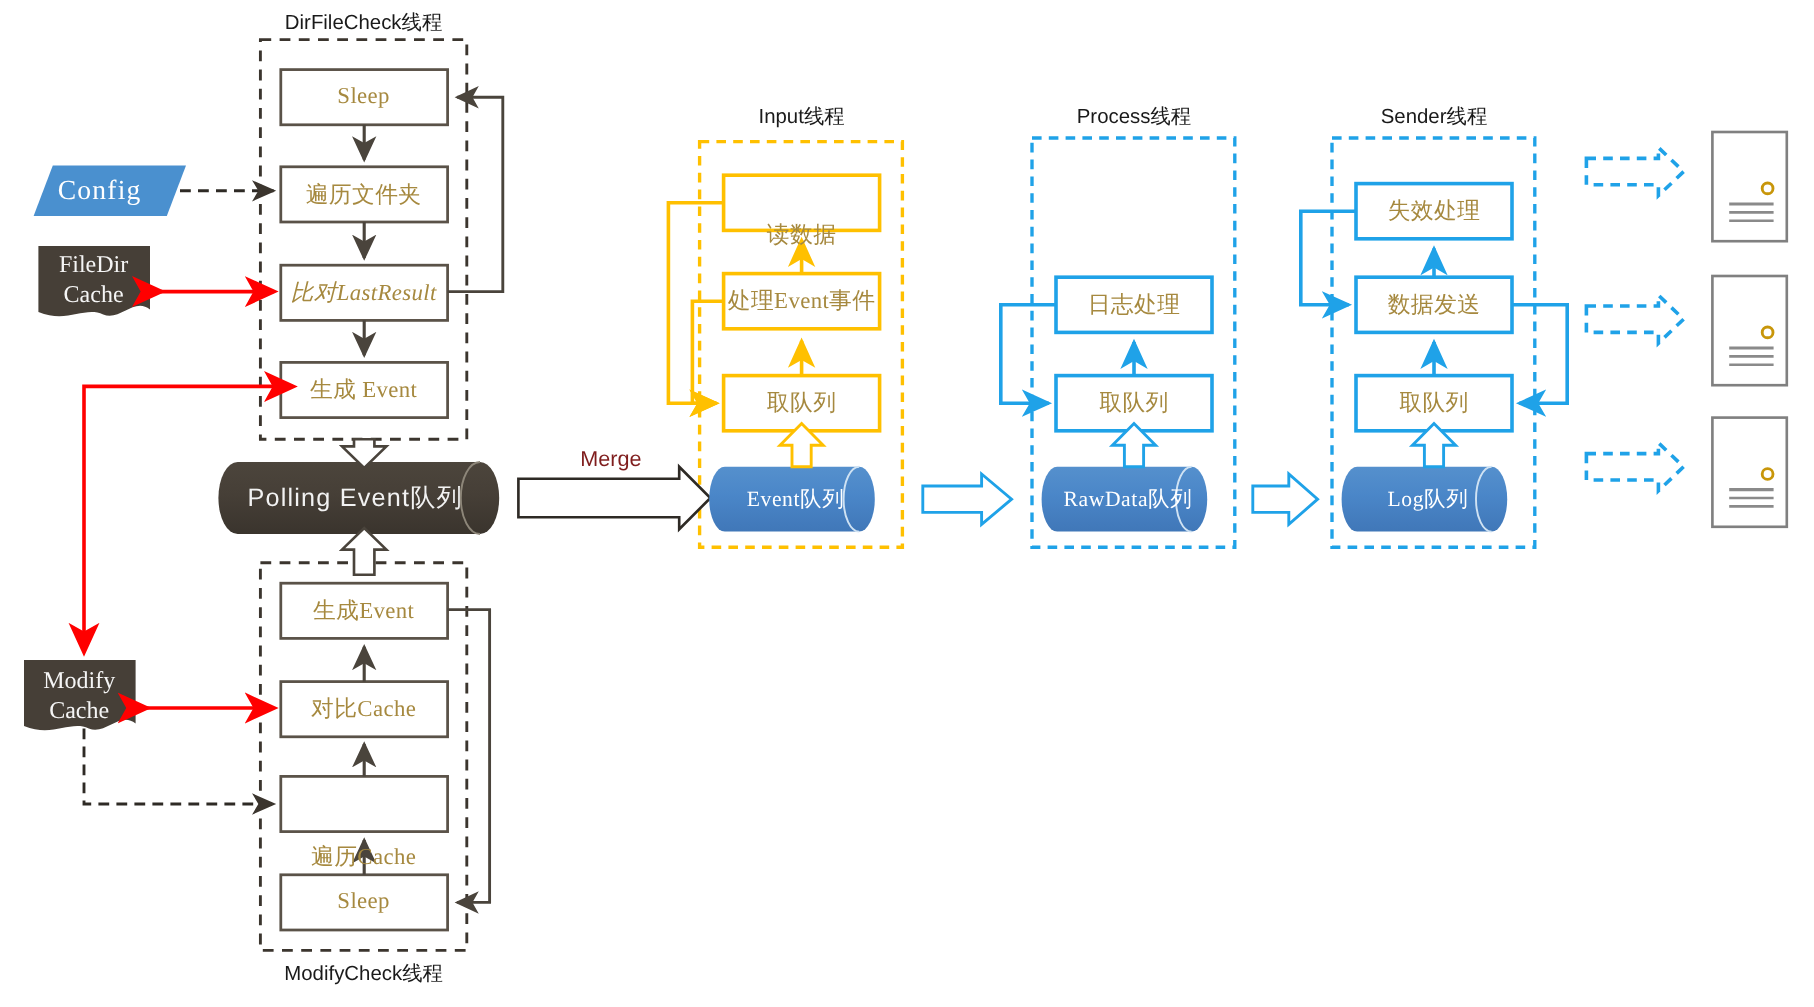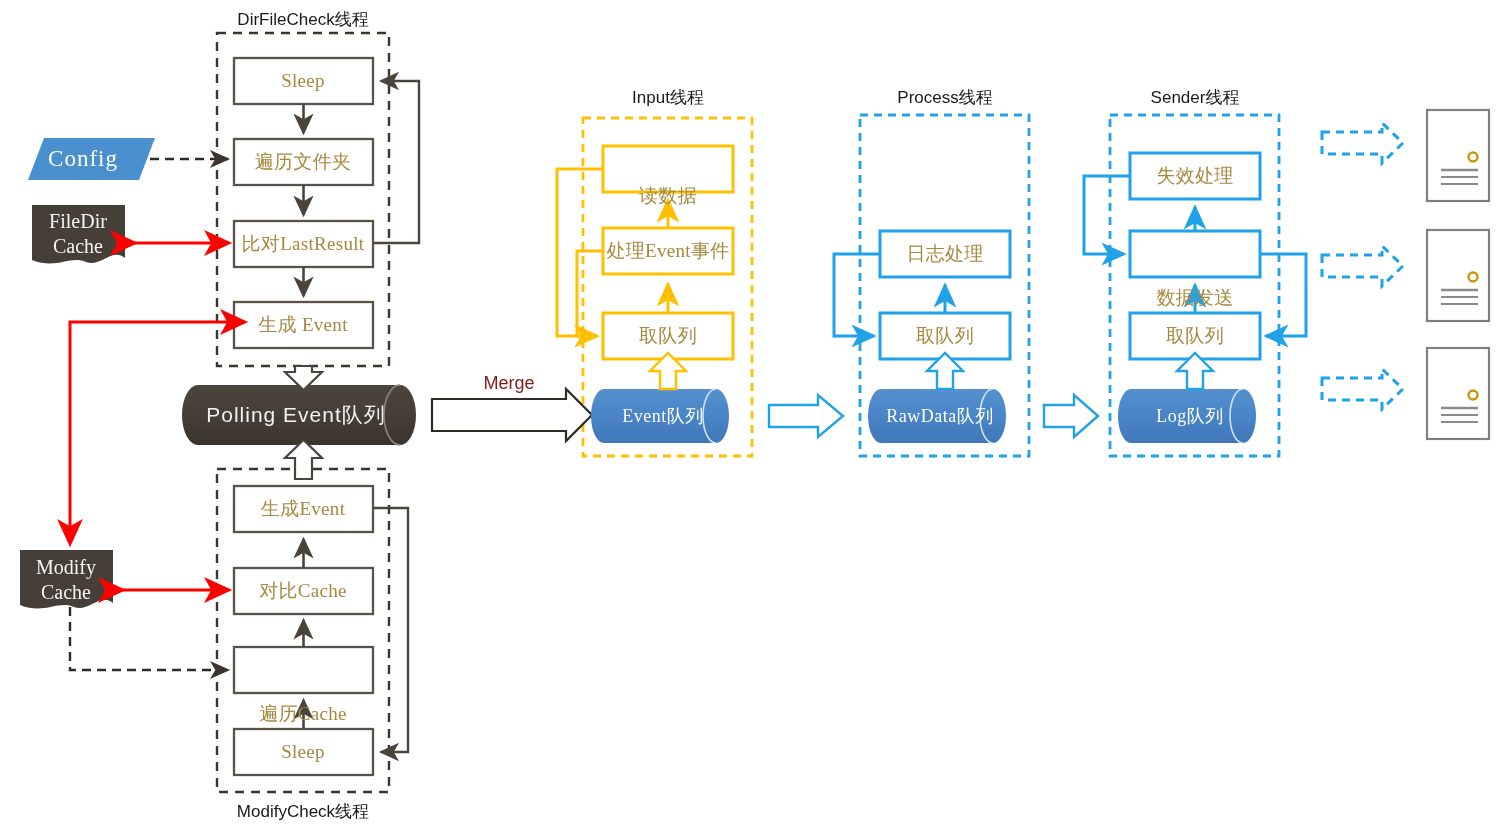--- a/index.html
+++ b/index.html
@@ -256,37 +256,37 @@
   </svg>
 
   <div class="txt thread-title ctr" style="left:303px;top:19px;">DirFileCheck线程</div>
   <div class="txt thread-title ctr" style="left:303px;top:811px;">ModifyCheck线程</div>
   <div class="txt thread-title ctr" style="left:668px;top:97px;">Input线程</div>
   <div class="txt thread-title ctr" style="left:945px;top:97px;">Process线程</div>
   <div class="txt thread-title ctr" style="left:1195px;top:97px;">Sender线程</div>
 
   <div class="txt box-label ctr" style="left:303px;top:81px;">Sleep</div>
   <div class="txt box-label ctr" style="left:303px;top:162px;">遍历文件夹</div>
-  <div class="txt box-label ctr" style="left:303px;top:244px;">比对LastResult</div>
+  <div class="txt box-label ctr" style="left:303px;top:244px;font-style:italic;">比对LastResult</div>
   <div class="txt box-label ctr" style="left:303px;top:325px;">生成 Event</div>
 
   <div class="txt box-label ctr" style="left:303px;top:509px;">生成Event</div>
   <div class="txt box-label ctr" style="left:303px;top:591px;">对比Cache</div>
   <div class="txt box-label ctr" style="left:303px;top:670px;margin-top:44px;">遍历Cache</div>
   <div class="txt box-label ctr" style="left:303px;top:752px;">Sleep</div>
 
   <div class="txt box-label ctr" style="left:668px;top:169px;margin-top:27px;">读数据</div>
   <div class="txt box-label ctr" style="left:668px;top:251px;">处理Event事件</div>
   <div class="txt box-label ctr" style="left:668px;top:336px;">取队列</div>
 
   <div class="txt box-label ctr" style="left:945px;top:254px;">日志处理</div>
   <div class="txt box-label ctr" style="left:945px;top:336px;">取队列</div>
 
   <div class="txt box-label ctr" style="left:1195px;top:176px;">失效处理</div>
-  <div class="txt box-label ctr" style="left:1195px;top:254px;margin-top:44px;">数据发送</div>
+  <div class="txt box-label ctr" style="left:1195px;top:254px;">数据发送</div>
   <div class="txt box-label ctr" style="left:1195px;top:336px;">取队列</div>
 
   <div class="txt dark-label ctr" style="left:296px;top:415px;">Polling Event队列</div>
   <div class="txt queue-label ctr" style="left:663px;top:416px;">Event队列</div>
   <div class="txt queue-label ctr" style="left:940px;top:416px;">RawData队列</div>
   <div class="txt queue-label ctr" style="left:1190px;top:416px;text-align:right;">Log队列</div>
 
   <div class="txt ctr" style="left:83px;top:159px;font-family:'Liberation Serif',serif;
        font-size:23px;color:#ffffff;letter-spacing:1px;">Config</div>
 

